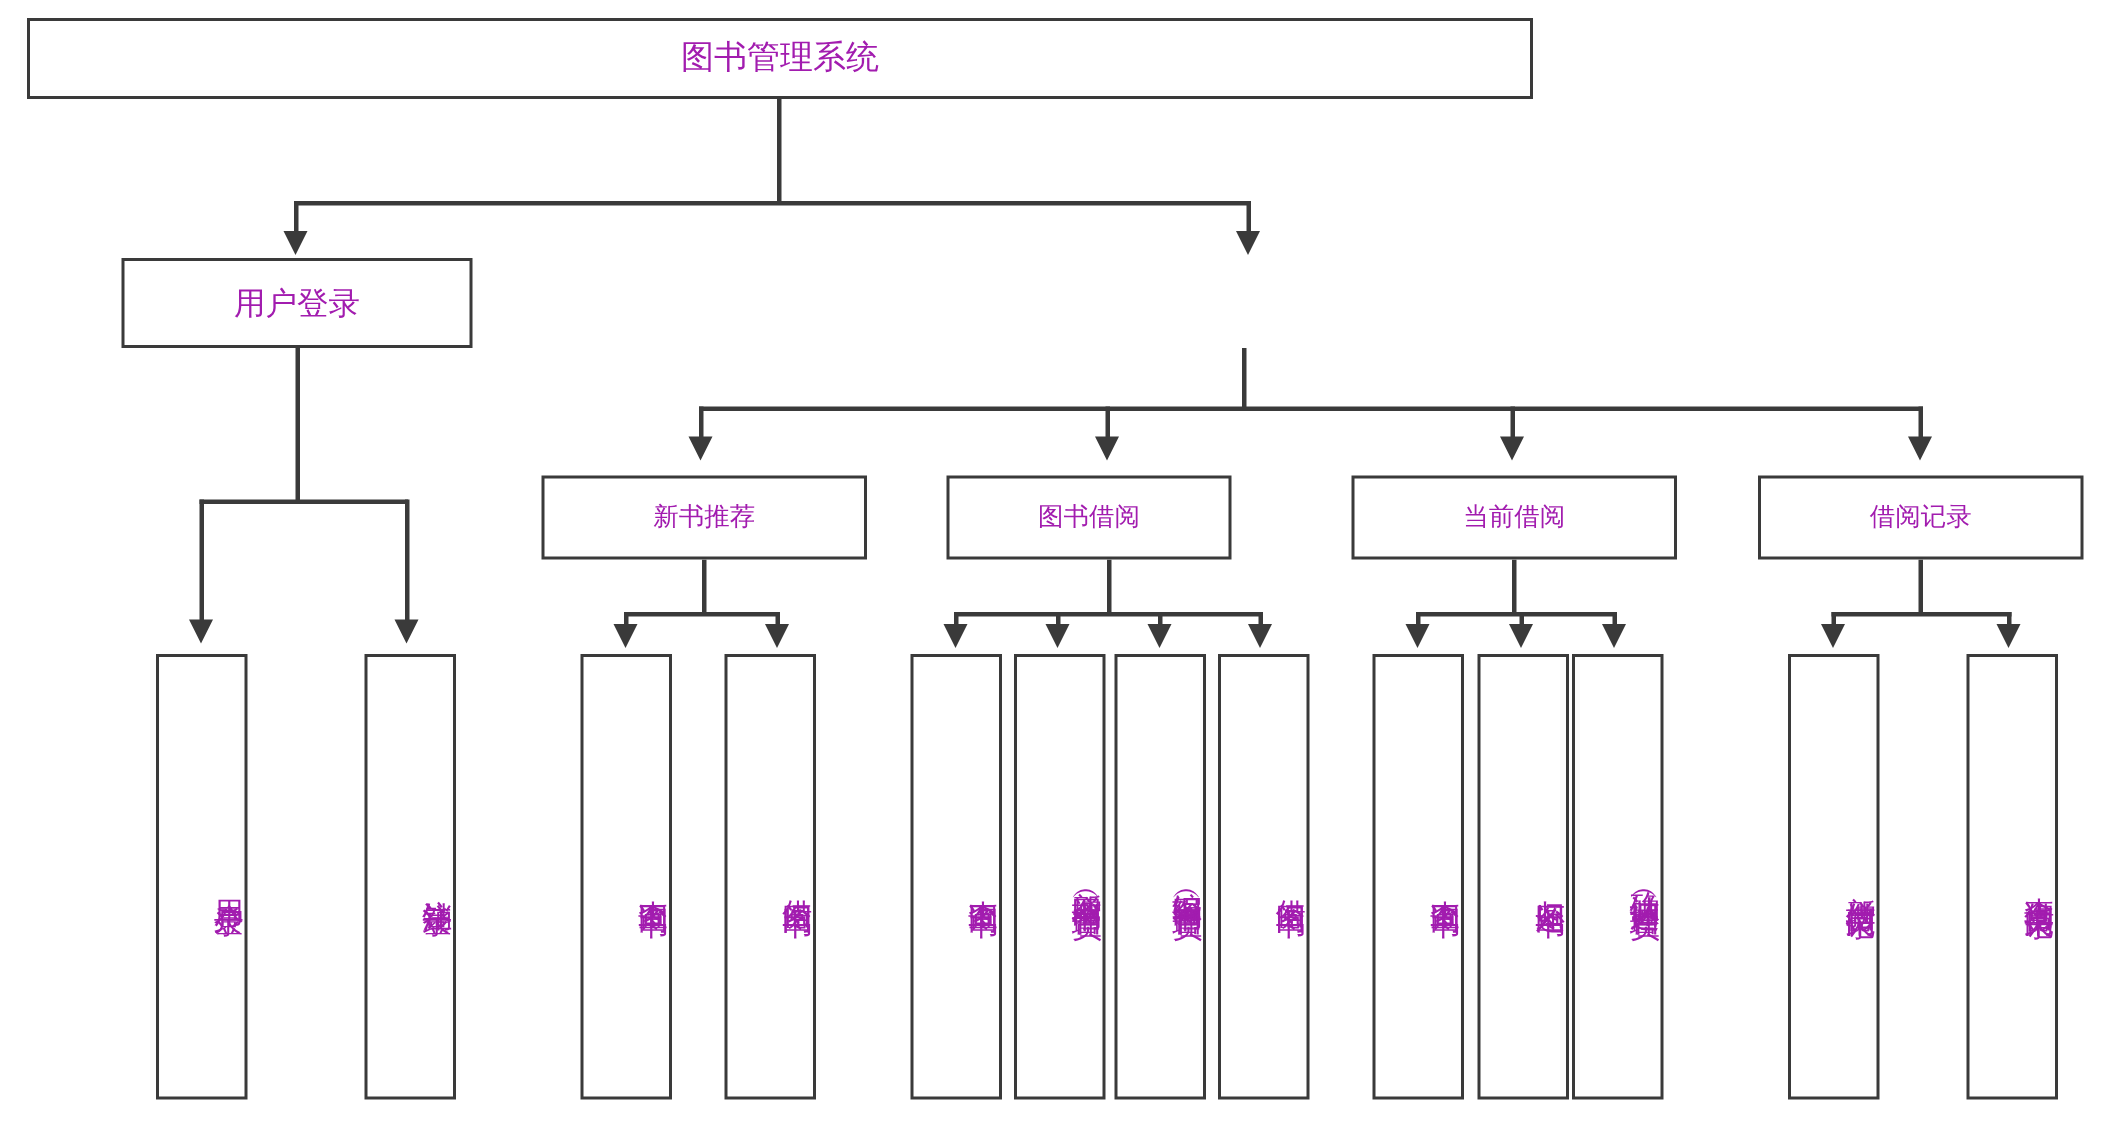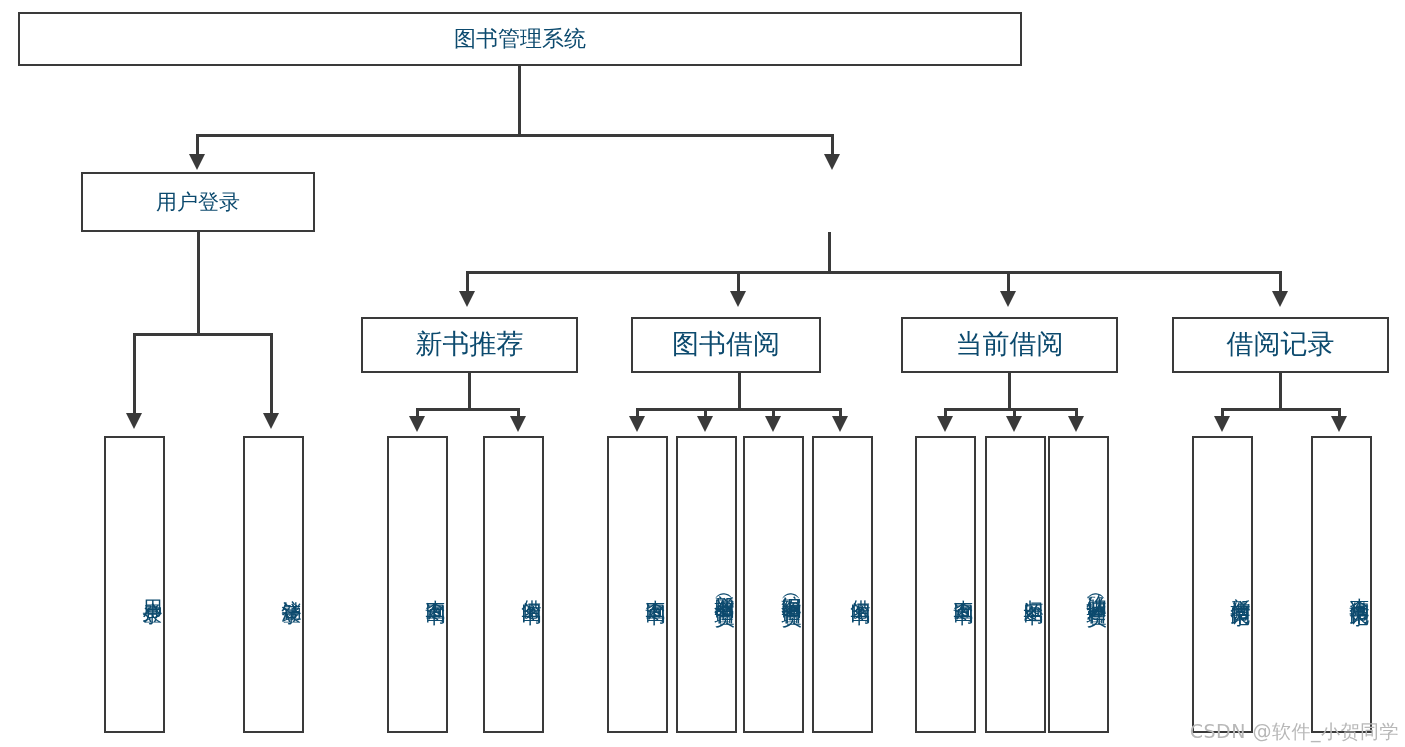--- a/index.html
+++ b/index.html
@@ -16,28 +16,27 @@
   }
   
   .node{
     position:absolute;
     box-sizing:border-box;
     background:#ffffff;
     border:2px solid #3a3a3a;
     display:flex;
     align-items:center;
     justify-content:center;
-    color:#0c4a6e;
+    color:#a21caf;
     line-height:1.18;
     text-align:center;
-    font-family:Liberation Serif, serif;
   }
   .node.root{font-size:22px;}
   .node.lvl2{font-size:21px;}
-  .node.lvl3{font-size:27px;}
+  .node.lvl3{font-size:17px;}
   .node.leaf{
     font-size:20px;
     writing-mode:vertical-rl;
     text-orientation:upright;
     align-items:flex-start;
     justify-content:center;
     padding-top:6px;
     letter-spacing:2px;
   }
   .node.leaf > .vtext{
@@ -195,14 +194,13 @@
     <span class="vtext">确认归还（管理员）</span>
   </div>
 
   <div class="node leaf" style="left:1192px;top:436px;width:61px;height:297px;">
     <span class="vtext">新增借阅记录</span>
   </div>
   <div class="node leaf" style="left:1311px;top:436px;width:61px;height:297px;">
     <span class="vtext">查询借阅记录</span>
   </div>
 
-  <div id="watermark">CSDN @软件_小贺同学</div>
 </div>
 
 </body></html>

